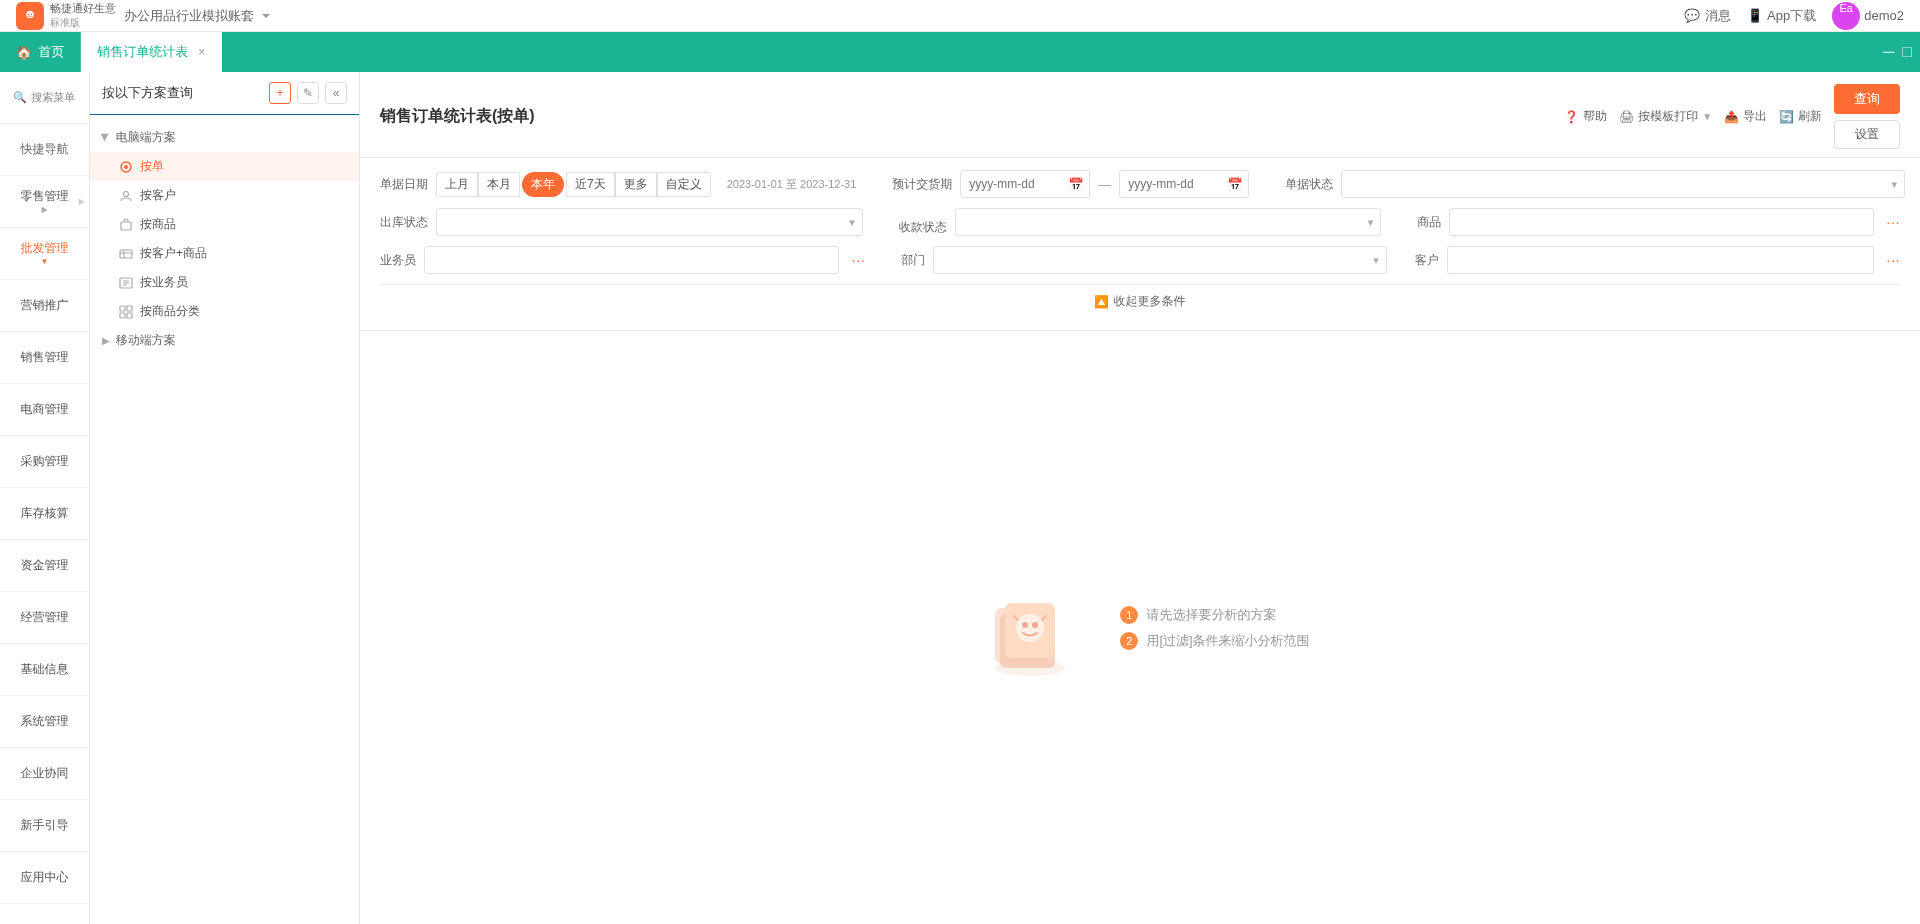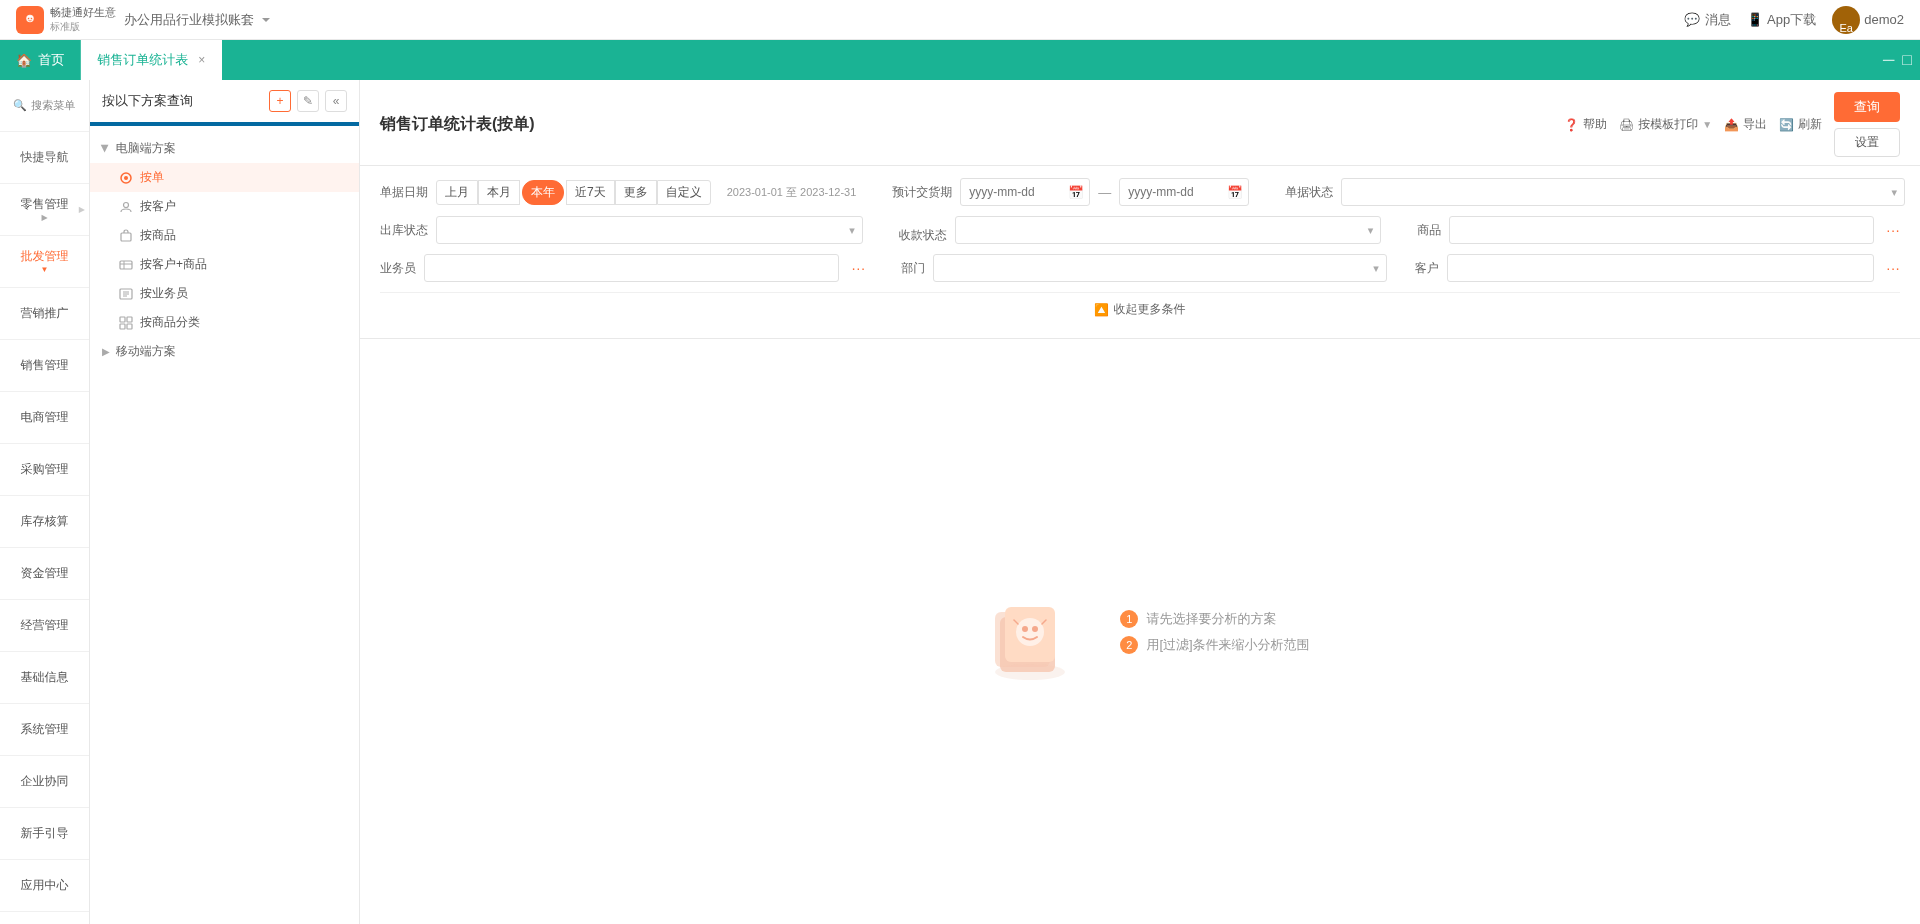--- a/index.html
+++ b/index.html
@@ -1,37 +1,37 @@
 <!DOCTYPE html>
 <html><head>
   <meta charset="utf-8">
   <style>
     * { margin: 0; padding: 0; box-sizing: border-box; }
     body { font-family: "Microsoft YaHei", "PingFang SC", sans-serif; font-size: 13px; background: #f5f5f5; color: #333; width: 1920px; height: 924px; overflow: hidden; display: flex; flex-direction: column; }
 
     
     .top-header {
-      height: 40px;
+      height: 32px;
       background: #fff;
       display: flex;
       align-items: center;
       padding: 12px 16px;
       border-bottom: 1px solid #e8e8e8;
       justify-content: space-between;
     }
     .top-header-left { display: flex; align-items: center; gap: 8px; }
     .logo-area { display: flex; align-items: center; gap: 6px; }
     .logo-icon { width: 28px; height: 28px; background: #ff6b35; border-radius: 6px; display: flex; align-items: center; justify-content: center; color: white; font-size: 14px; font-weight: bold; }
     .logo-text { font-size: 11px; color: #666; line-height: 1.3; }
     .logo-subtext { font-size: 10px; color: #999; }
     .breadcrumb-area { display: flex; align-items: center; gap: 4px; color: #666; font-size: 13px; }
     .breadcrumb-dropdown { width: 16px; height: 16px; cursor: pointer; color: #999; }
     .top-header-right { display: flex; align-items: center; gap: 16px; color: #666; font-size: 13px; }
     .header-action { display: flex; align-items: center; gap: 4px; cursor: pointer; }
-    .avatar { width: 28px; height: 28px; background: #a16207; border-radius: 50%; display: flex; align-items: flex-end; justify-content: center; color: white; font-size: 11px; overflow: hidden; }
+    .avatar { width: 28px; height: 28px; background: #d946ef; border-radius: 50%; display: flex; align-items: flex-start; justify-content: center; color: white; font-size: 11px; overflow: hidden; }
 
     
     .tab-bar {
       height: 40px;
       background: #1ab394;
       display: flex;
       align-items: stretch;
       padding: 0;
       flex-shrink: 0;
     }
@@ -95,21 +95,21 @@
       background: #fff;
       border-right: 1px solid #e8e8e8;
       flex-shrink: 0;
       display: flex;
       flex-direction: column;
     }
     .left-panel-header {
       padding: 10px 12px;
       font-size: 13px;
       color: #333;
-      border-bottom: 4px solid #0369a1;
+      border-bottom: 1px solid #0369a1;
       display: flex;
       align-items: center;
       justify-content: space-between;
       gap: 36px;
     }
     .left-panel-header-title { font-weight: 500; }
     .left-panel-actions { display: flex; align-items: center; gap: 6px; }
     .panel-action-icon { width: 22px; height: 22px; display: flex; align-items: center; justify-content: center; cursor: pointer; color: #888; border: 1px solid #ddd; border-radius: 3px; font-size: 12px; }
     .panel-tree { padding: 8px 0; flex: 1; overflow-y: auto; }
     .tree-category { padding: 6px 12px; font-size: 12px; color: #666; display: flex; align-items: center; gap: 6px; cursor: pointer; }

